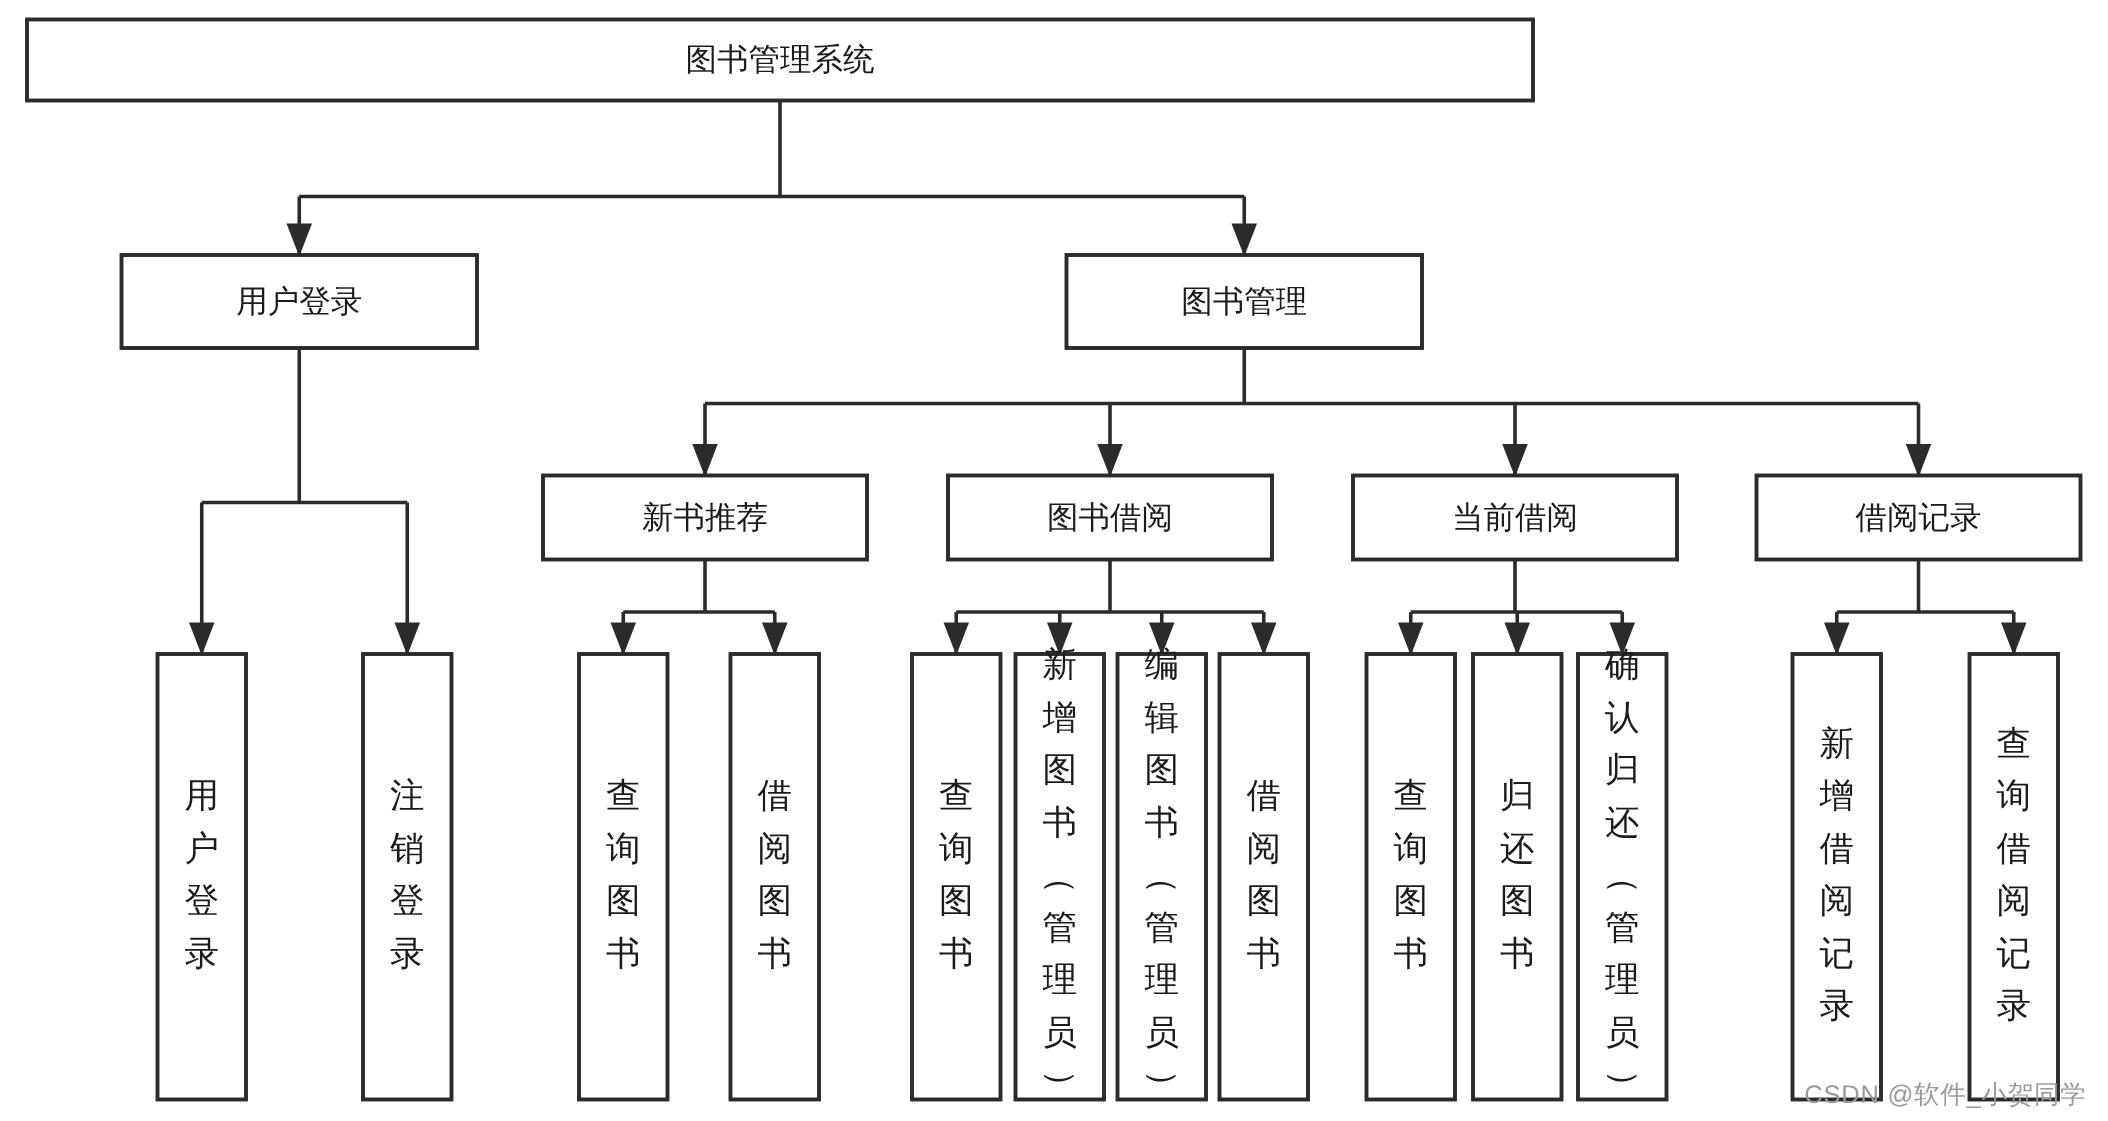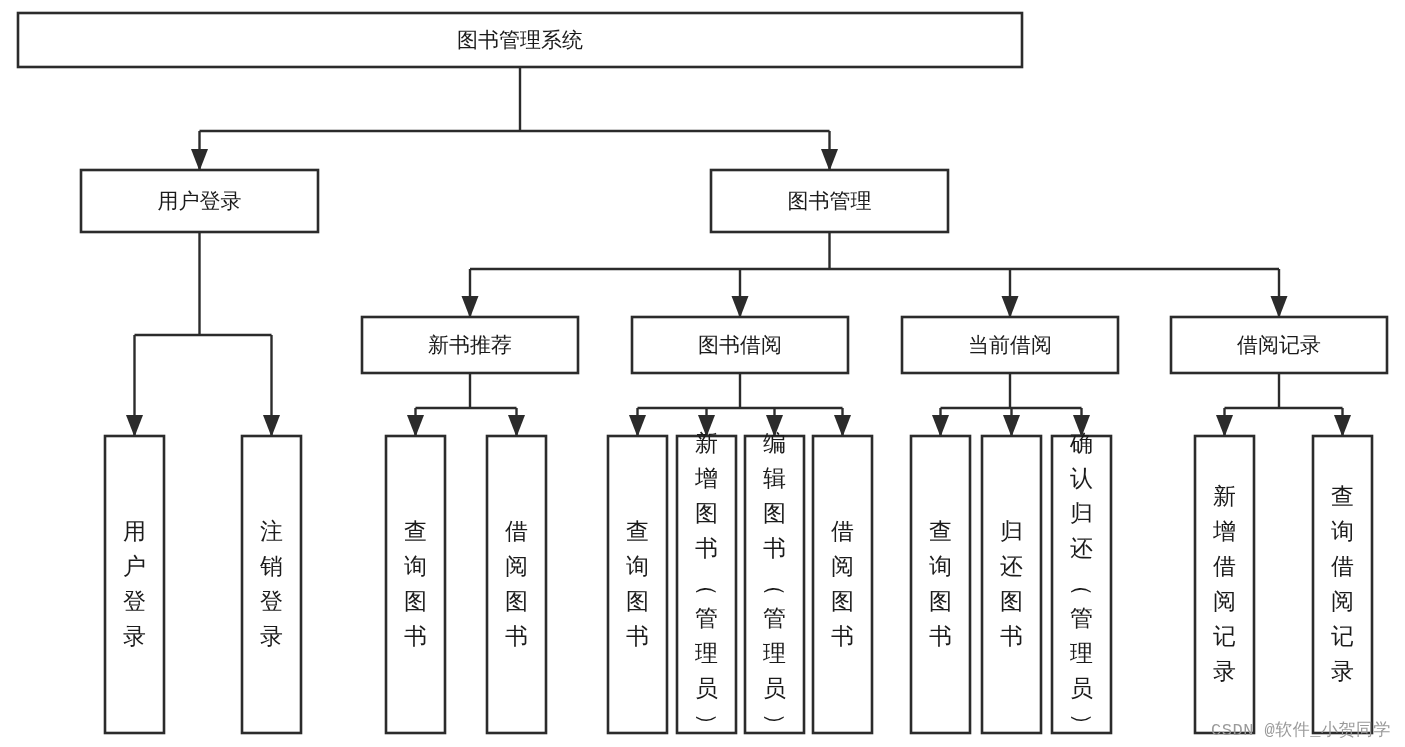--- a/index.html
+++ b/index.html
@@ -54,21 +54,21 @@
     font-family: "DejaVu Sans", "Liberation Sans", sans-serif;
     font-size: 23px;
     fill: #1b1b1b;
     text-anchor: middle;
     dominant-baseline: middle;
   }
   .watermark-text {
     position: absolute;
     right: 14px;
     bottom: 6px;
-    font-family: Liberation Mono, monospace;
+    font-family: Liberation Sans, sans-serif;
     font-size: 17px;
     color: #9a9a9a;
     white-space: nowrap;
     letter-spacing: 0.5px;
   }
 </style>
 </head>
 <body>
 
 <div id="diagram-root">

